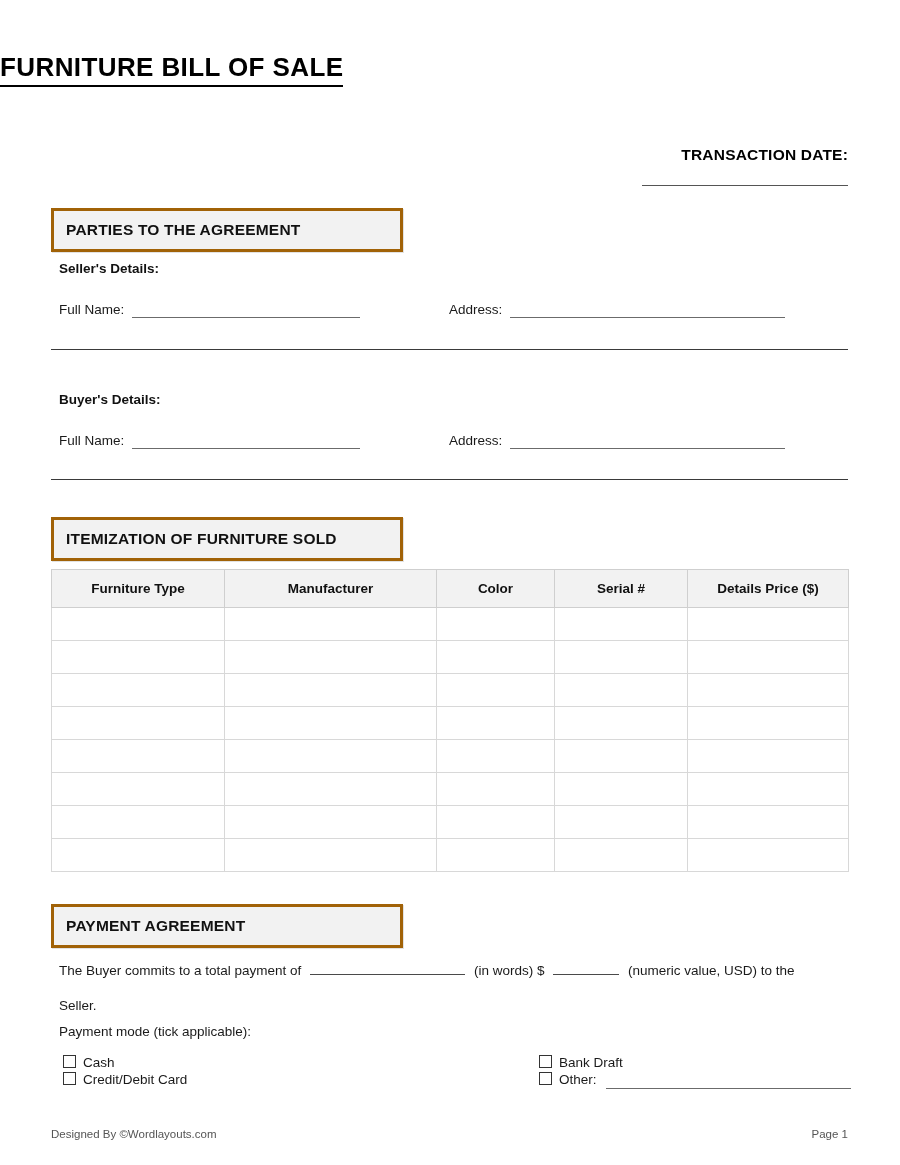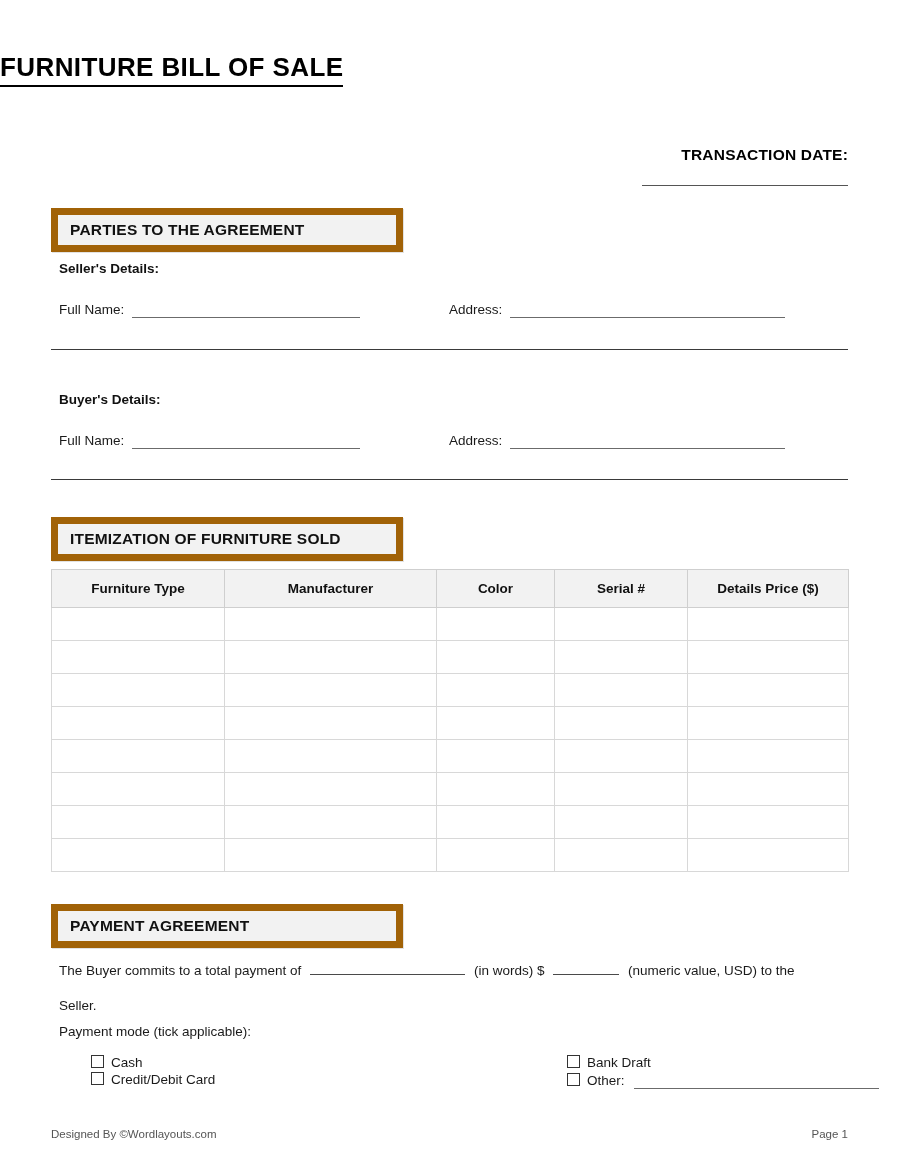--- a/index.html
+++ b/index.html
@@ -62,21 +62,21 @@
     height: 20px;
   }
 
   
   .section-head {
     position: absolute;
     left: 51px;
     width: 352px;
     height: 44px;
     background: #f2f2f2;
-    border: 7px solid #a16207;
+    border: 3px solid #a16207;
     box-shadow: 1px 1px 0 #e2e2e2;
     display: flex;
     align-items: center;
     padding-left: 12px;
     box-sizing: border-box;
     font-size: 15.5px;
     font-weight: bold;
     color: #111;
     letter-spacing: 0.2px;
   }
@@ -199,24 +199,23 @@
     position: absolute;
     left: 59px;
     width: 789px;
     height: 22px;
   }
   #cb-row-1 { top: 1055px; }
   #cb-row-2 { top: 1072px; }
   .cb-item {
     position: absolute;
     display: flex;
-    align-items: center;
+    align-items: flex-start;
     font-size: 13.5px;
     color: #1a1a1a;
-    margin-left: 28px;
   }
   .cb-left  { left: 4px; }
   .cb-right { left: 480px; }
   .cb-box {
     display: inline-block;
     width: 11px;
     height: 11px;
     border: 1.3px solid #333;
     background: #fff;
     margin-right: 7px;

